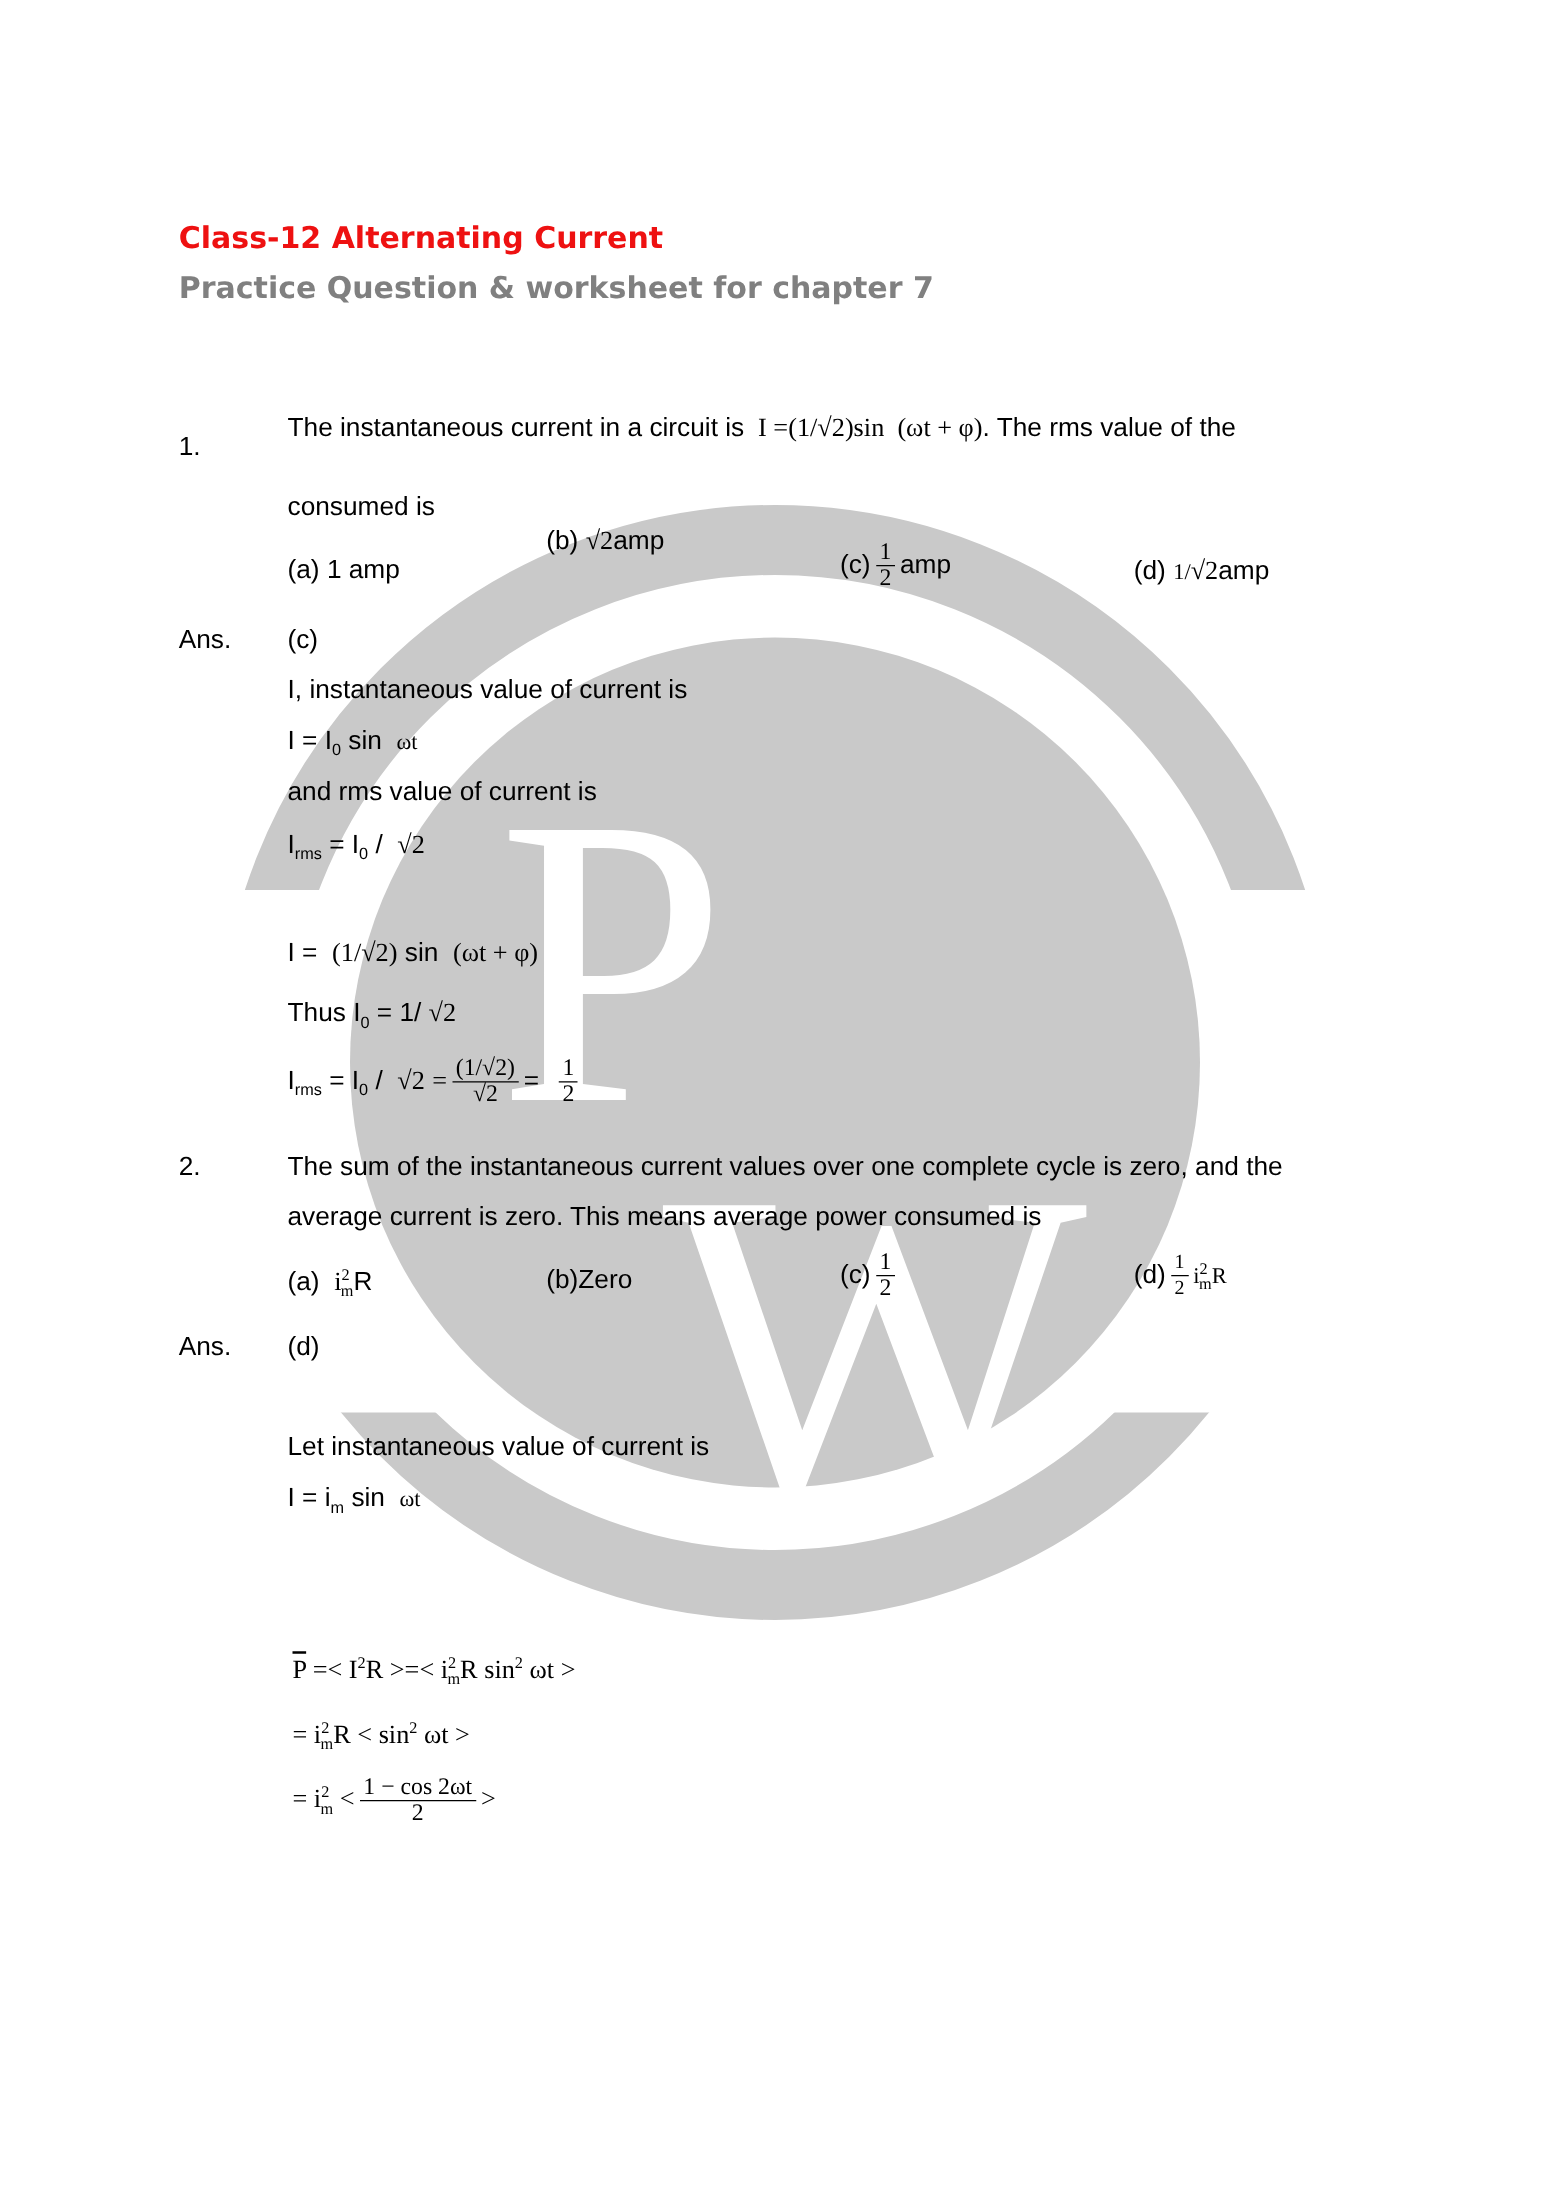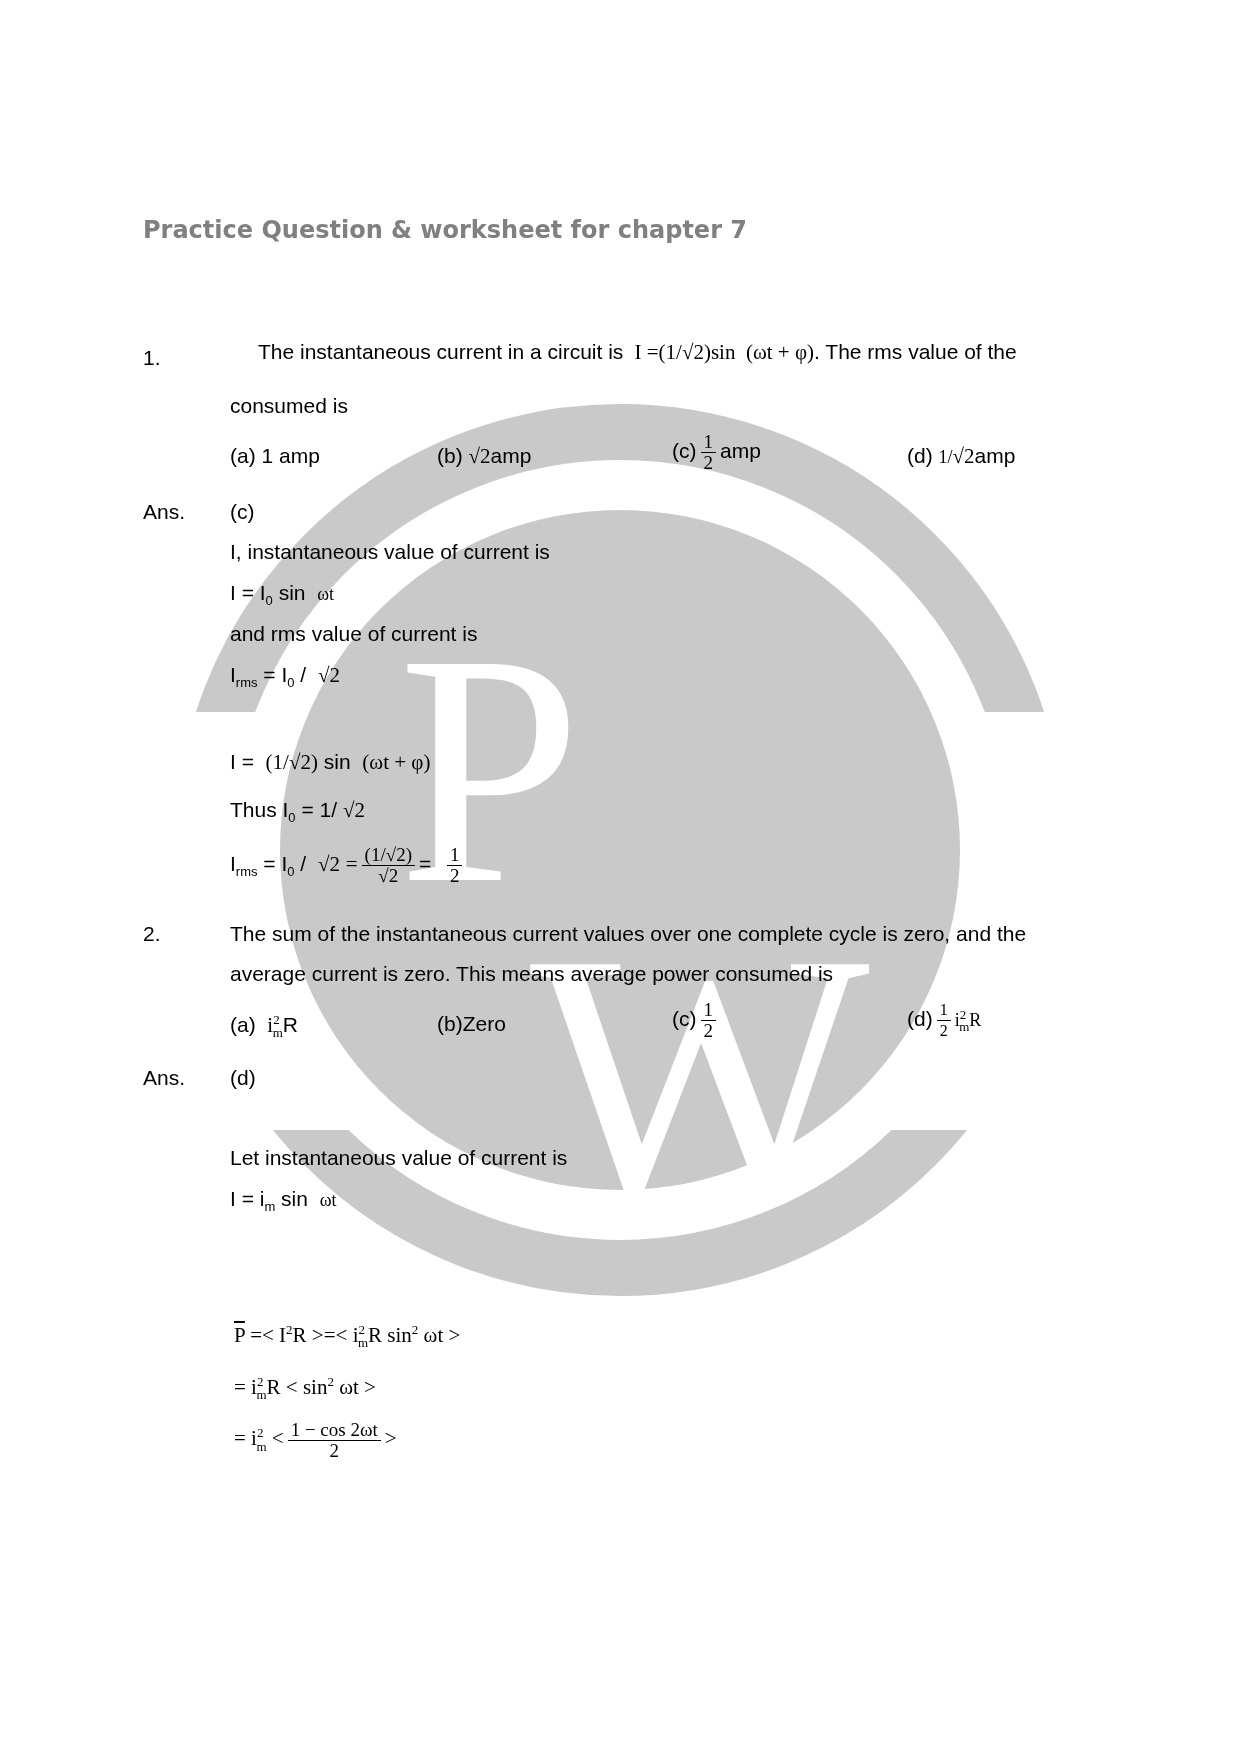--- a/index.html
+++ b/index.html
@@ -39,31 +39,32 @@
   </g>
   <g clip-path="url(#botcut)">
     <circle cx="620" cy="850" r="418" fill="none" stroke="#c9c9c9" stroke-width="56"></circle>
   </g>
   <circle cx="620" cy="850" r="340" fill="#c9c9c9"></circle>
   <text x="398" y="880" font-family="Liberation Serif, serif" font-size="330" fill="#ffffff">P</text>
   <text x="530" y="1200" font-family="Liberation Serif, serif" font-size="360" fill="#ffffff">W</text>
 </svg>
 
 <div class="content">
+  <div class="abs h2">Class-12 Alternating Current</div>
   <div class="abs h3">Practice Question &amp; worksheet for chapter 7</div>
 
   <div class="abs txt num" style="top:346px">1.</div>
-  <div class="abs txt body" style="top:340px; width:870px; text-align:justify;margin-left:28px;">
+  <div class="abs txt body" style="top:330px; width:870px; text-align:justify;">
     <span>The instantaneous current in a circuit is</span>
     <span class="math">&nbsp;I =(1/<span class="sqrt">√2</span>)sin &nbsp;(ωt + φ)</span><span>. The rms value of the</span>
   </div>
   <div class="abs txt body" style="top:394px">consumed is</div>
 
   <div class="abs txt" style="left:230px; top:444px"><span>(a)</span><span> 1 amp</span></div>
-  <div class="abs txt" style="left:437px; top:444px"><span>(b)</span> <span class="sqrt">√2</span>amp</div>
+  <div class="abs txt" style="left:437px; top:420px"><span>(b)</span> <span class="sqrt">√2</span>amp</div>
   <div class="abs txt" style="left:672px; top:432px"><span>(c)</span><span class="frac">
         <span class="n">1</span>
         <span>2</span>
       </span>amp</div>
   <div class="abs txt" style="left:907px; top:444px"><span>(d)</span> <span class="math" style="font-size:18px">1/</span><span class="sqrt">√2</span>amp</div>
 
   <div class="abs txt num" style="top:500px">Ans.</div>
   <div class="abs txt body" style="top:500px">(c)</div>
 
   <div class="abs txt body" style="top:540px">I, instantaneous value of current is</div>

